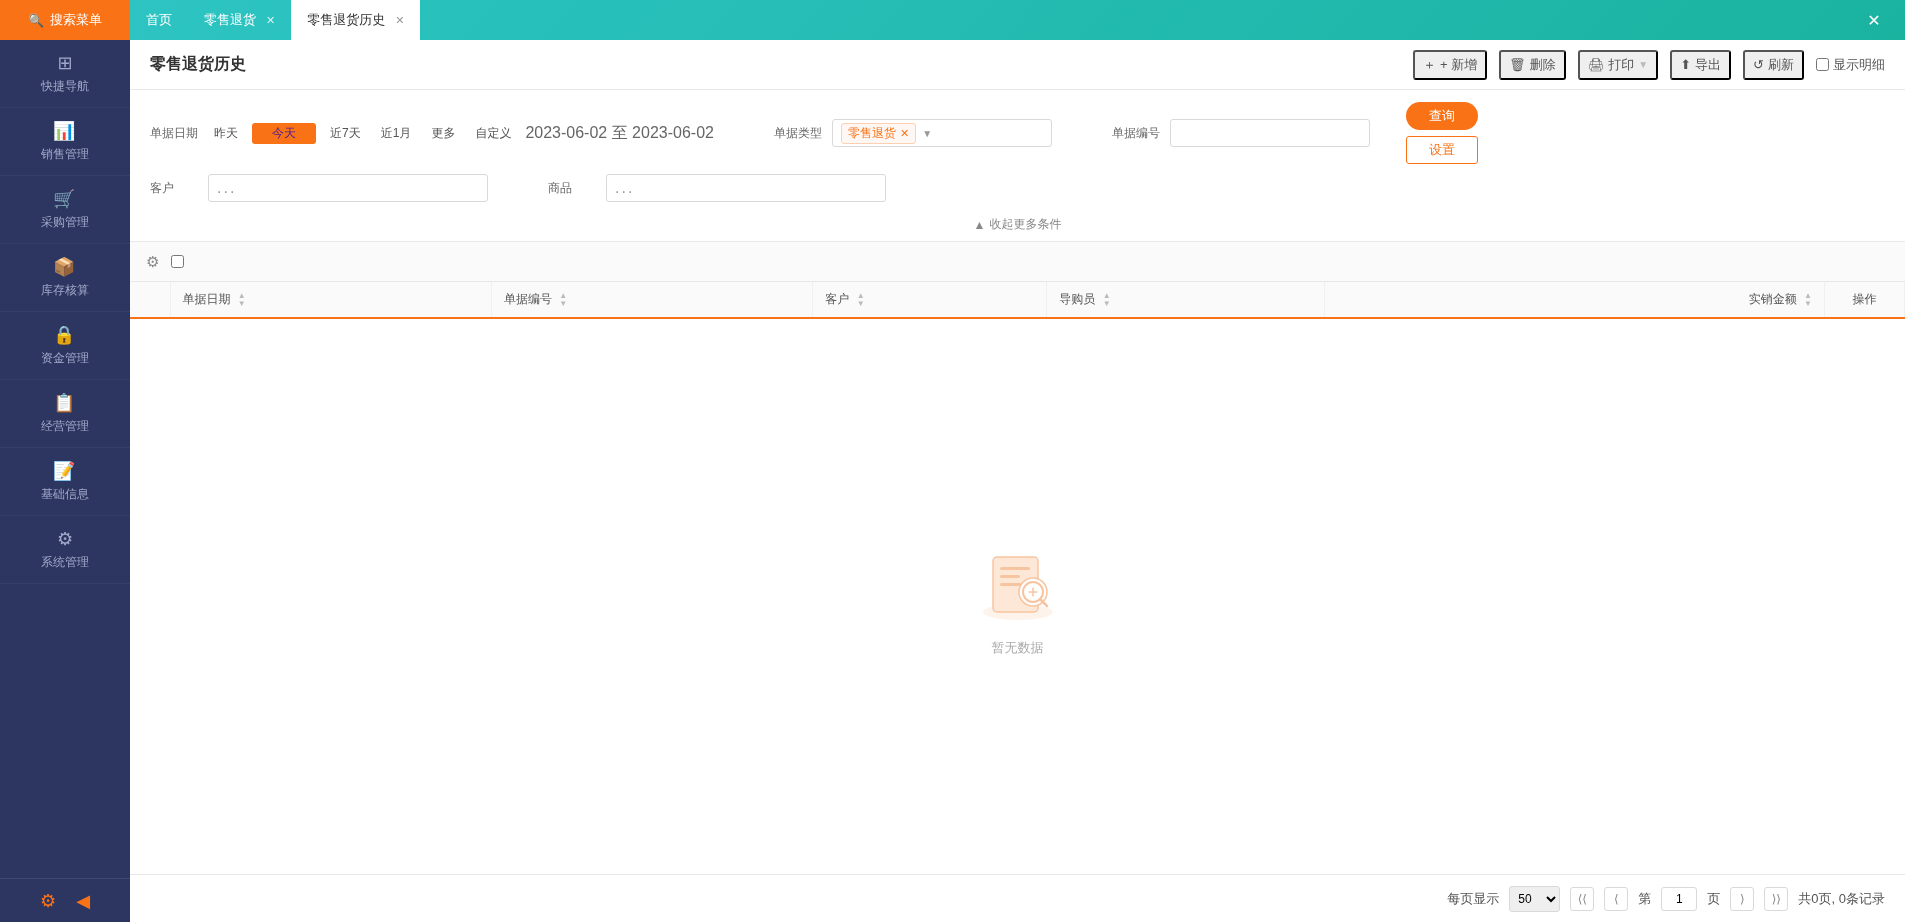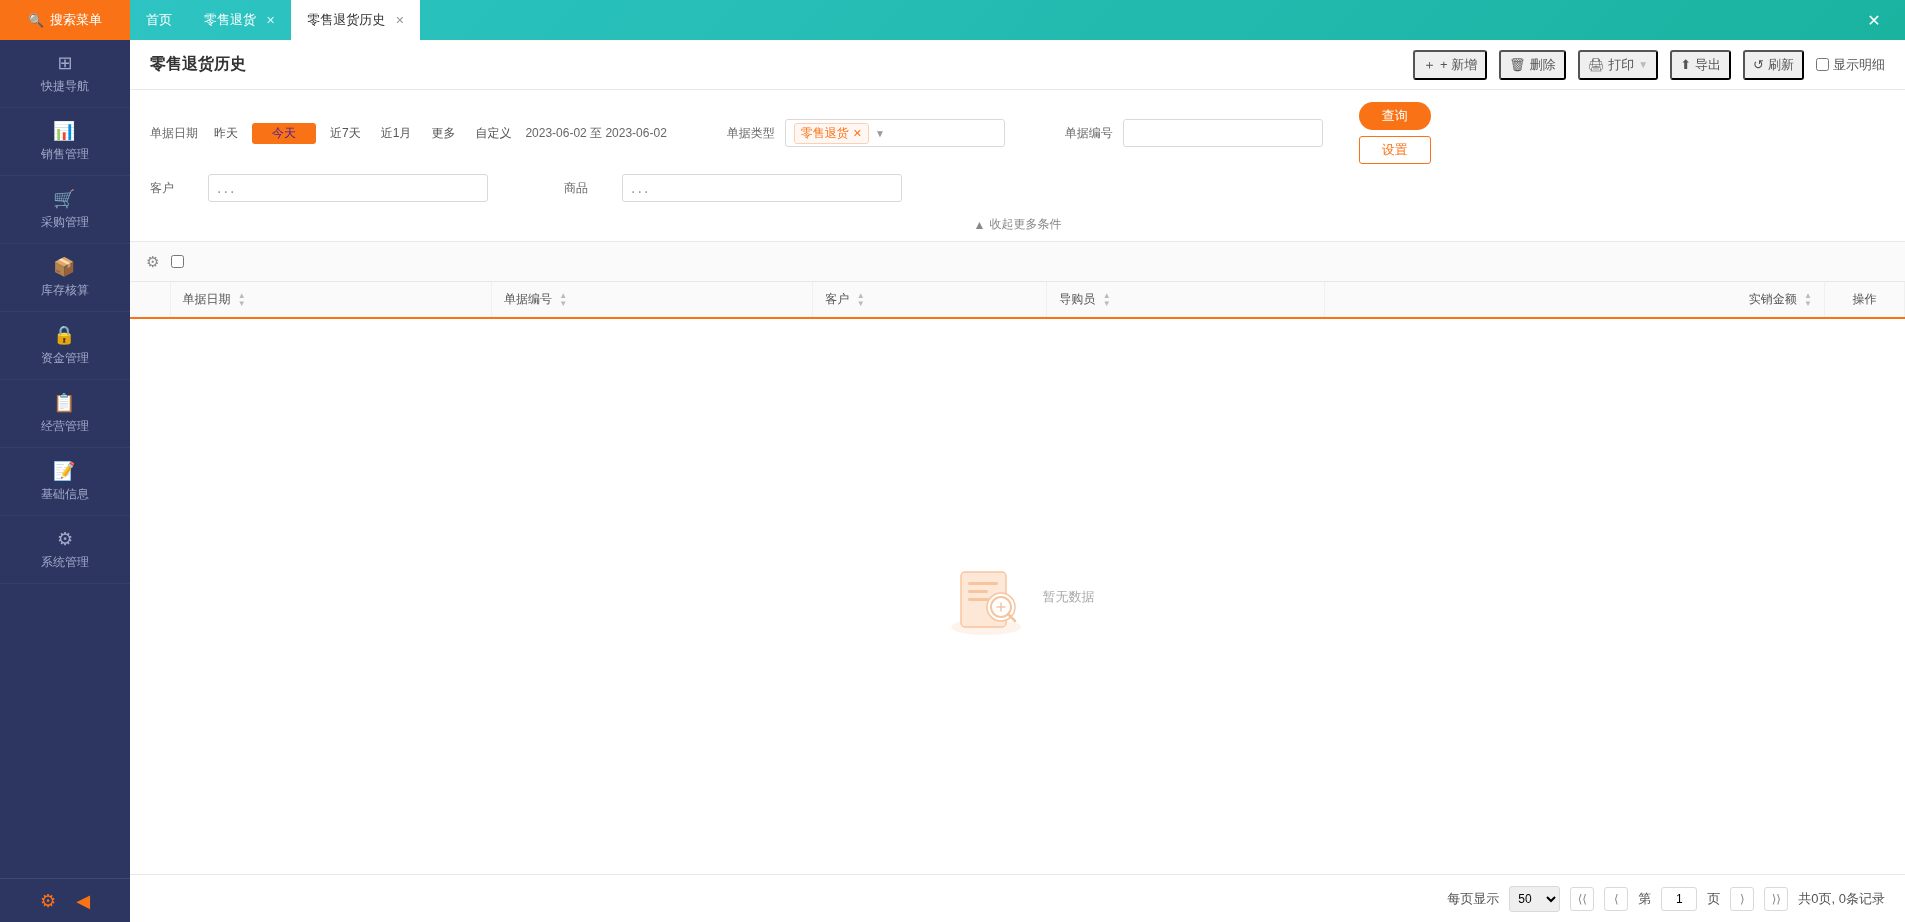--- a/index.html
+++ b/index.html
@@ -198,21 +198,21 @@
       padding: 2px 6px;
       border-radius: 3px;
     }
     .date-btn.active {
       background: #f97316;
       color: #4c1d95;
       border-radius: 3px;
       padding: 2px 20px;
     }
     .date-range {
-      font-size: 12px;
+      font-size: 16px;
       color: #666;
     }
     .filter-tag-container {
       display: flex;
       align-items: center;
       gap: 6px;
       border: 1px solid #d9d9d9;
       border-radius: 3px;
       padding: 3px 8px;
       min-width: 220px;
@@ -311,21 +311,21 @@
       line-height: 1;
     }
     .checkbox-col { width: 40px; text-align: center; }
     .actions-col { width: 80px; text-align: center; }
     .amount-col { text-align: right; }
 
     
     .empty-state {
       flex: 1;
       display: flex;
-      flex-direction: row;
+      flex-direction: column;
       align-items: center;
       justify-content: center;
       gap: 12px;
       padding: 60px 0;
     }
     .empty-icon {
       width: 90px;
       height: 90px;
     }
     .empty-text {
@@ -544,21 +544,21 @@
         </div>
       </div>
 
       <div class="filter-row">
         <div style="display:flex;align-items:center;gap:8px;">
           <span class="filter-label">客户</span>
           <div class="filter-tag-container" style="min-width:280px;">
             <span class="filter-dots">...</span>
           </div>
         </div>
-        <div style="display:flex;align-items:center;gap:8px;margin-left:56px;justify-content:space-between;">
+        <div style="display:flex;align-items:center;gap:8px;margin-left:40px;justify-content:space-between;">
           <span class="filter-label">商品</span>
           <div class="filter-tag-container" style="min-width:280px;">
             <span class="filter-dots">...</span>
           </div>
         </div>
       </div>
 
       <div class="collapse-bar">
         <span>▲</span>
         <span>收起更多条件</span>

